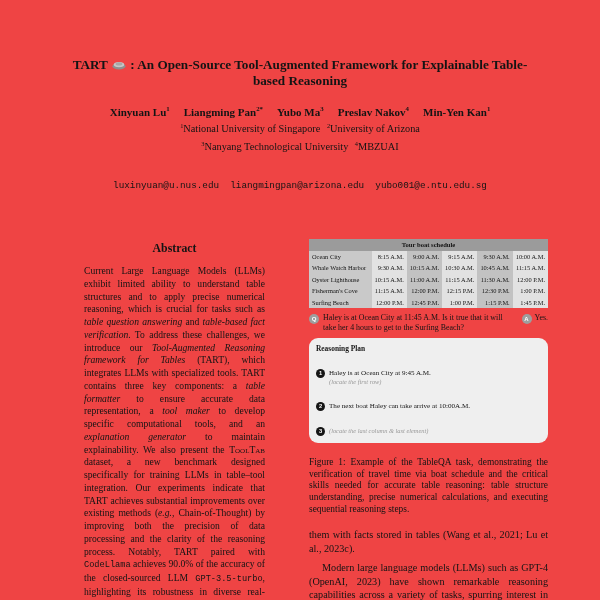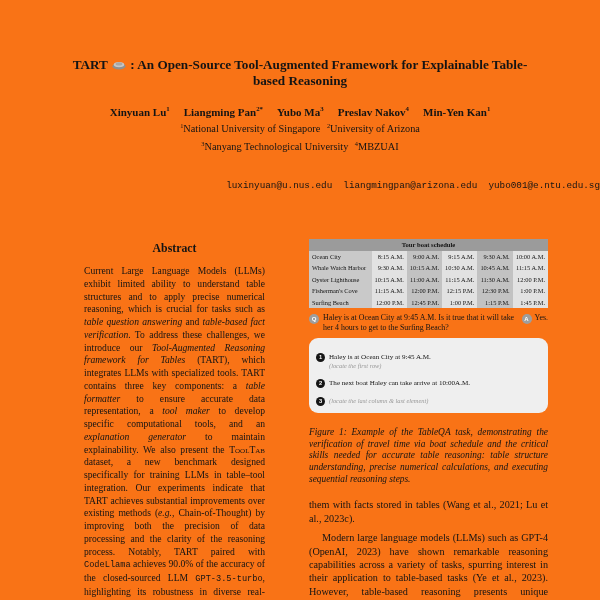--- a/index.html
+++ b/index.html
@@ -1,32 +1,32 @@
 <!DOCTYPE html>
 <html><head>
 <meta charset="utf-8">
 <style>
   html,body{margin:0;padding:0;background:#ffffff;}
   .page{
     position:relative;width:600px;height:600px;overflow:hidden;
-    background:#f97316;color:#141414;
+    background:#ef4444;color:#141414;
     font-family:"Liberation Serif", serif;
   }
   
   .title{
     margin:58px auto 0 auto;width:484px;text-align:center;
     font-size:13.2px;font-weight:bold;line-height:14.6px;
   }
   .pie-icon{display:inline-block;vertical-align:-1px;margin:0 1px;}
   .authors{margin-top:17px;text-align:center;font-size:11px;font-weight:bold;}
   .author{margin:0 7px;white-space:nowrap;}
   sup{font-size:0.62em;}
   .affil{margin-top:2px;text-align:center;font-size:10.3px;line-height:12.5px;}
   .affil-seg + .affil-seg{margin-left:4px;}
-  .emails{margin-top:3px;text-align:right;font-family:"Liberation Mono", monospace;
+  .emails{margin-top:3px;text-align:center;font-family:"Liberation Mono", monospace;
     font-size:9.3px;line-height:11.5px;white-space:pre-wrap;}
   
   .columns{display:flex;gap:15px;padding:0 52px 0 55px;margin-top:25px;align-items:flex-start;}
   .col{flex:1;min-width:0;}
   
   .abstract-heading{text-align:center;font-size:11.8px;font-weight:bold;margin:2px 0 9px 0;}
   .abstract-text{
     margin:0 29px;font-size:9.6px;line-height:12.75px;text-align:justify;
   }
   .abstract-text .it{font-style:italic;}
@@ -50,30 +50,30 @@
     color:#ffffff;font-size:6px;font-weight:bold;text-align:center;line-height:10px;
     font-family:"Liberation Sans", sans-serif;margin-top:1px;
   }
   .q-text{font-size:7.9px;line-height:10px;flex:1 1 auto;}
   .a-group{display:flex;gap:3px;align-items:flex-start;flex:0 0 auto;margin-left:2px;}
   .a-text{font-size:7.9px;line-height:10px;}
   .plan-box{
     margin-top:5px;background:#efefef;border-radius:9px;padding:6px 9px 7px 7px;
   }
   .plan-title{font-size:7.4px;font-weight:bold;margin-bottom:3px;}
-  .step{display:flex;gap:4px;margin-top:9px;}
+  .step{display:flex;gap:4px;margin-top:16px;}
   .step-badge{
     flex:0 0 auto;width:9px;height:9px;border-radius:50%;background:#161616;
     color:#ffffff;font-size:5.8px;font-weight:bold;text-align:center;line-height:9px;
     font-family:"Liberation Sans", sans-serif;
   }
   .step-text{font-size:7.1px;line-height:8.8px;}
   .step-note{font-size:6.4px;line-height:7.8px;color:#979797;font-style:italic;}
   .step-note:empty{display:none;}
-  .caption{margin:14px 0 0 0;font-size:9.4px;line-height:11.7px;text-align:justify;font-style:italic;}
+  .caption{margin:14px 0 0 0;font-size:9.4px;line-height:11.7px;text-align:justify;}
   .rc-body{margin-top:13px;}
 </style>
 </head>
 <body>
 
 <div class="page">
 
   <div class="title">
     <span>TART</span>
     <span class="pie-icon"><svg width="14" height="11" viewBox="0 0 14 11">
@@ -155,28 +155,29 @@
             <td class="t-dark">12:45 P.M.</td>
             <td class="t-light">1:00 P.M.</td>
             <td class="t-dark">1:15 P.M.</td>
             <td class="t-light">1:45 P.M.</td>
           </tr>
         </tbody>
           </table>
 
         <div class="qa">
           <span class="badge">Q</span>
-          <span class="q-text">Haley is at Ocean City at 9:45 A.M. Is it true that it will take her 4 hours to get to the Surfing Beach?</span>
+          <span class="q-text">Haley is at Ocean City at 11:45 A.M. Is it true that it will take her 4 hours to get to the Surfing Beach?</span>
           <span class="a-group">
             <span class="badge">A</span>
             <span class="a-text">Yes.</span>
           </span>
         </div>
 
         <div class="plan-box">
+          <div class="plan-title">Reasoning Plan</div>
 
           <div class="step">
             <span class="step-badge">1</span>
             <span>
               <div class="step-text">Haley is at Ocean City at 9:45 A.M.</div>
               <div class="step-note">(locate the first row)</div>
             </span>
           </div>
           <div class="step">
             <span class="step-badge">2</span>

